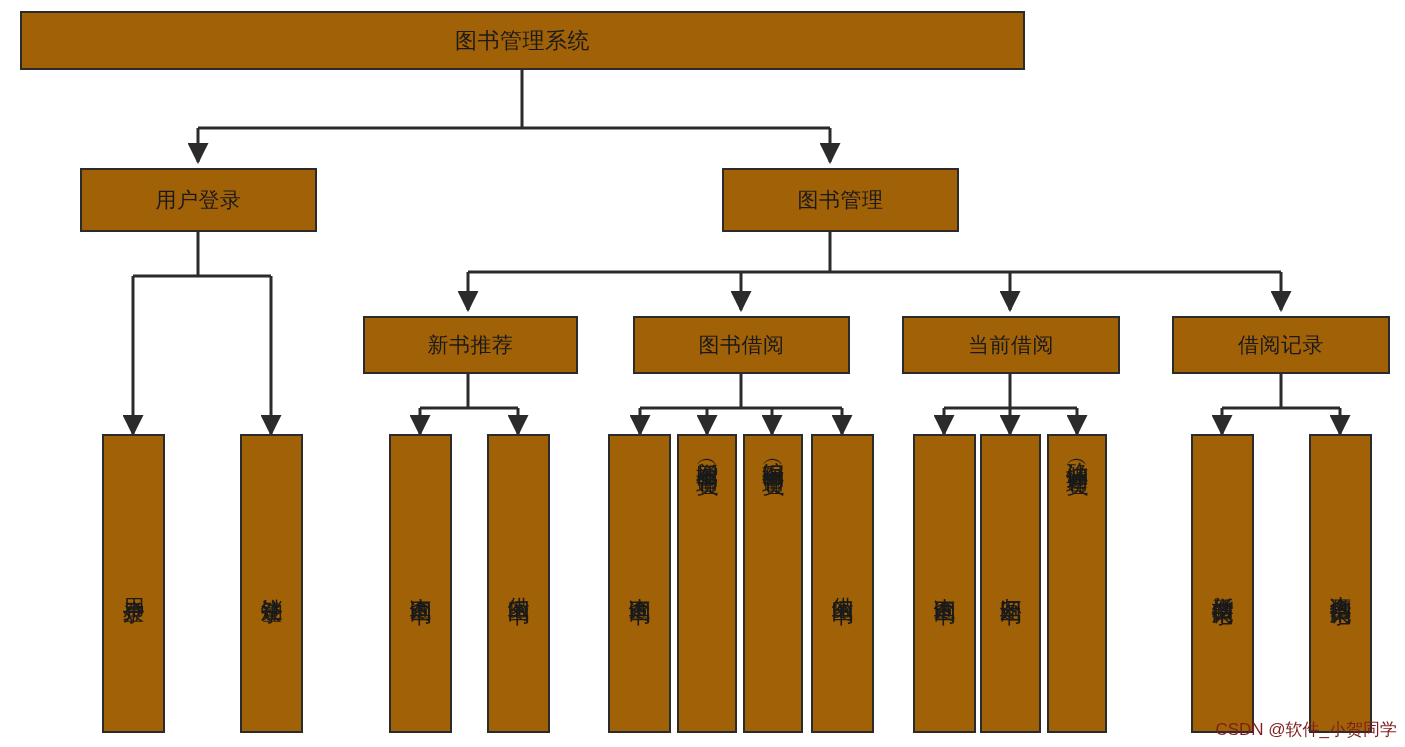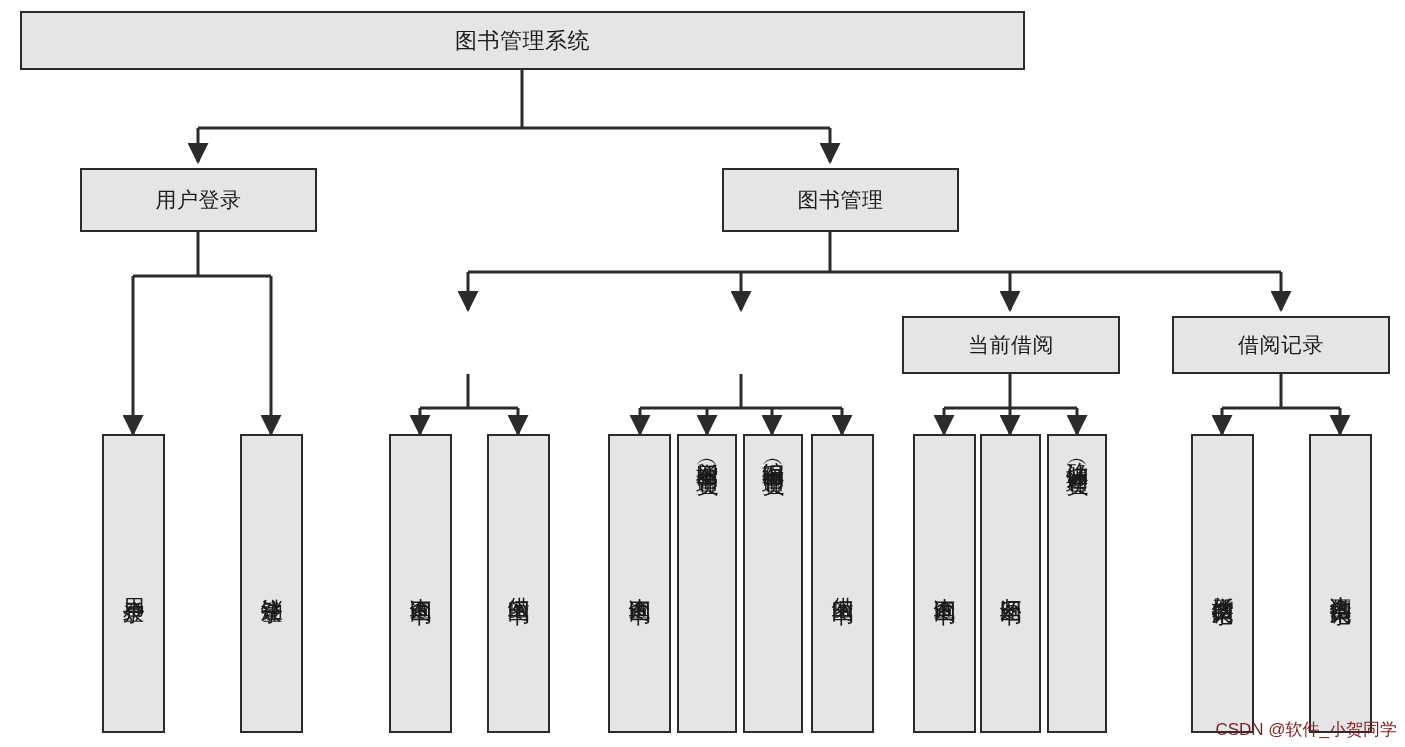--- a/index.html
+++ b/index.html
@@ -23,21 +23,21 @@
     left: 0;
     top: 0;
     width: 1405px;
     height: 747px;
     pointer-events: none;
   }
   .node {
     position: absolute;
     box-sizing: border-box;
     border: 2px solid #2b2b2b;
-    background: #e5e5e5;
+    background: #a16207;
     display: flex;
     align-items: center;
     justify-content: center;
     color: #1a1a1a;
     z-index: 2;
   }
   .node .lbl {
     display: block;
     text-align: center;
     line-height: 1.18;
@@ -137,21 +137,27 @@
   </div>
 
   <div class="node horiz" style="left:80px; top:168px; width:237px; height:64px;">
     <span class="lbl">用户登录</span>
   </div>
 
   <div class="node horiz" style="left:710px; top:168px; width:237px; height:64px;margin-left:12px;">
     <span class="lbl">图书管理</span>
   </div>
 
-
+  <div class="node horiz" style="left:363px; top:316px; width:215px; height:58px;">
+    <span class="lbl">新书推荐</span>
+  </div>
+
+  <div class="node horiz" style="left:633px; top:316px; width:217px; height:58px;">
+    <span class="lbl">图书借阅</span>
+  </div>
 
   <div class="node horiz" style="left:902px; top:316px; width:218px; height:58px;">
     <span class="lbl">当前借阅</span>
   </div>
 
   <div class="node horiz" style="left:1172px; top:316px; width:218px; height:58px;">
     <span class="lbl">借阅记录</span>
   </div>
 
   <div class="node vert centered" style="left:102px; top:434px; width:63px; height:299px;">

